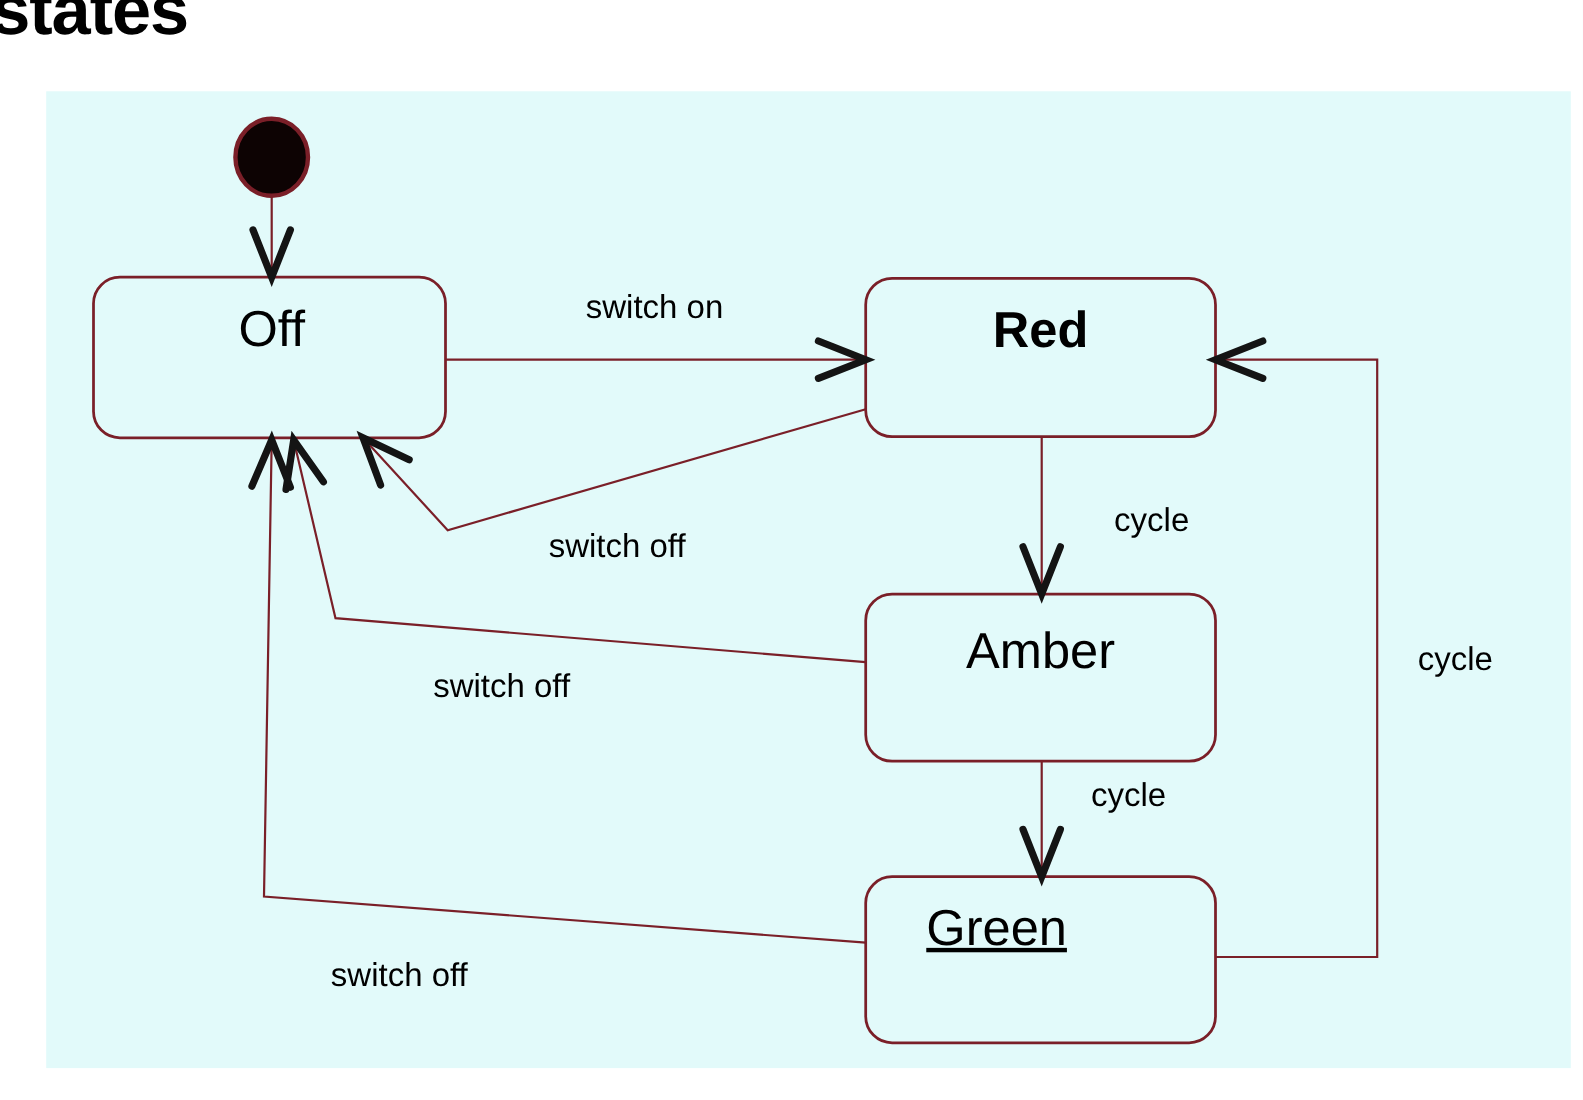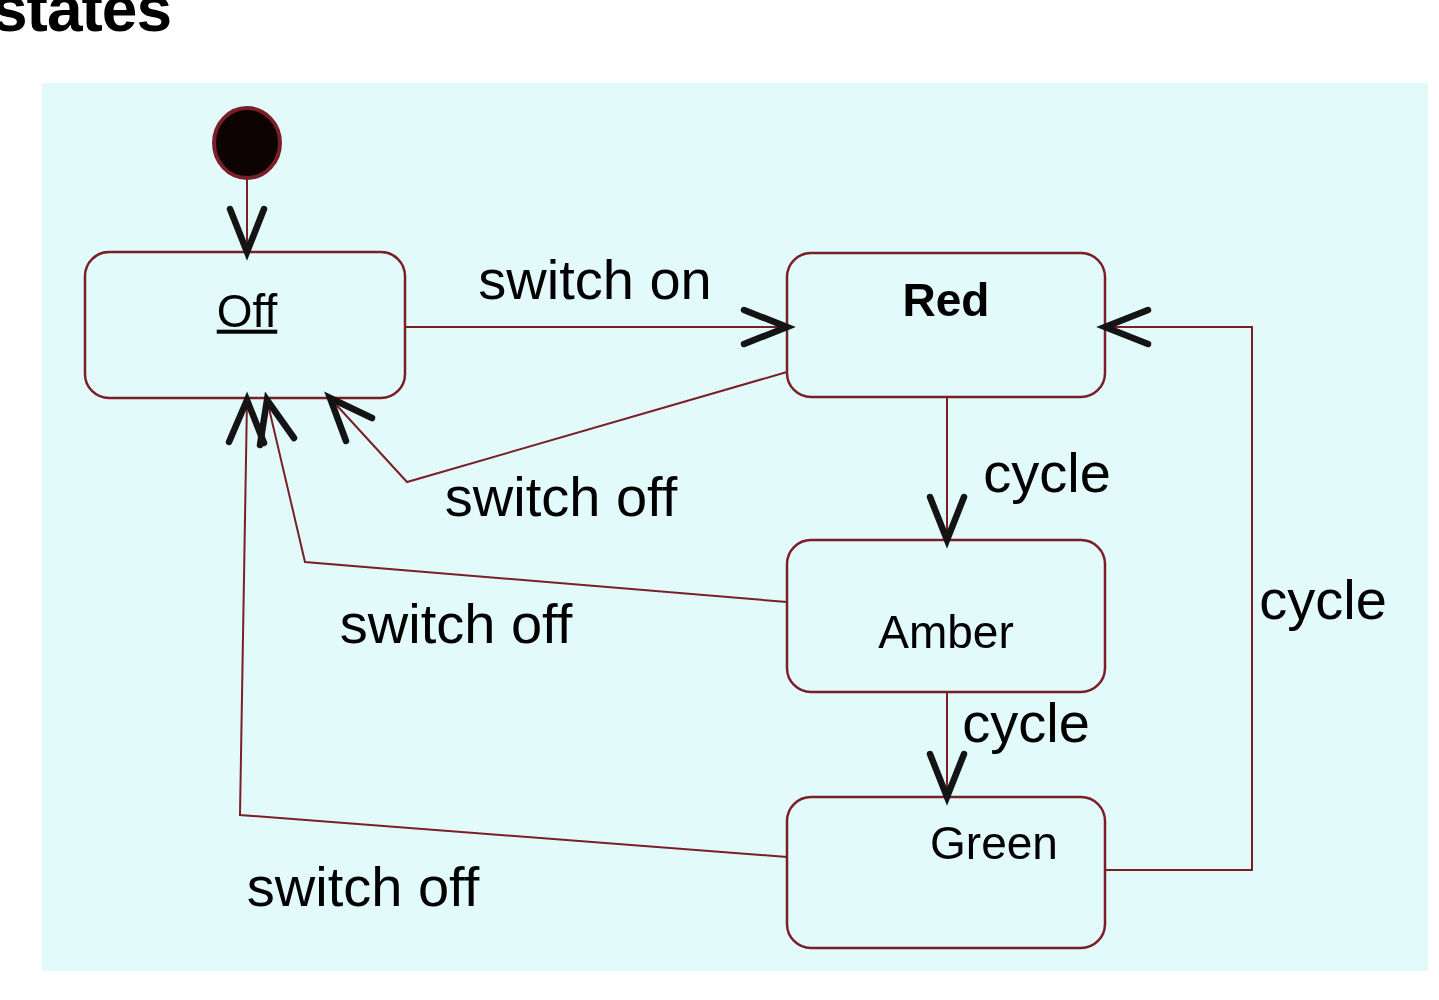--- a/index.html
+++ b/index.html
@@ -31,21 +31,21 @@
   .canvas svg {
     position: absolute;
     left: 0; top: 0;
     width: 100%; height: 100%;
     display: block;
   }
   .lbl {
     position: absolute;
     transform: translate(-50%, -50%);
     white-space: nowrap;
-    font-size: 56px;
+    font-size: 30px;
     line-height: 1.1;
     color: #000000;
   }
   .state-lbl {
     font-size: 46px;
   }
 </style>
 </head>
 <body>
 
@@ -80,24 +80,24 @@
       <path d="M702,227 L745,244 L702,261"></path>
       <path d="M888,414 L905,457 L922,414"></path>
       <path d="M888,671 L905,714 L922,671"></path>
       <path d="M1106,227 L1063,244 L1106,261"></path>
       <path d="M304,358 L288,315 L330,335"></path>
       <path d="M218,362 L225,317 L252,355"></path>
       <path d="M187,359 L205,317 L222,360"></path>
     </g>
   </svg>
 
-  <div class="lbl state-lbl" style="left:205px; top:228px;text-decoration:underline;">Off</div>
+  <div class="lbl state-lbl" style="left:205px; top:216px;">Off</div>
   <div class="lbl state-lbl" style="left:904px; top:217px;font-weight:bold;">Red</div>
-  <div class="lbl state-lbl" style="left:904px; top:509px;margin-top:40px;">Amber</div>
-  <div class="lbl state-lbl" style="left:952px; top:760px;">Green</div>
+  <div class="lbl state-lbl" style="left:904px; top:509px;">Amber</div>
+  <div class="lbl state-lbl" style="left:864px; top:760px;text-decoration:underline;">Green</div>
 
   <div class="lbl" style="left:553px;  top:197px;">switch on</div>
   <div class="lbl" style="left:1005px; top:390px;">cycle</div>
   <div class="lbl" style="left:984px;  top:640px;">cycle</div>
   <div class="lbl" style="left:1281px; top:517px;">cycle</div>
   <div class="lbl" style="left:519px;  top:414px;">switch off</div>
   <div class="lbl" style="left:414px;  top:541px;">switch off</div>
   <div class="lbl" style="left:321px;  top:804px;">switch off</div>
 </div>
 

